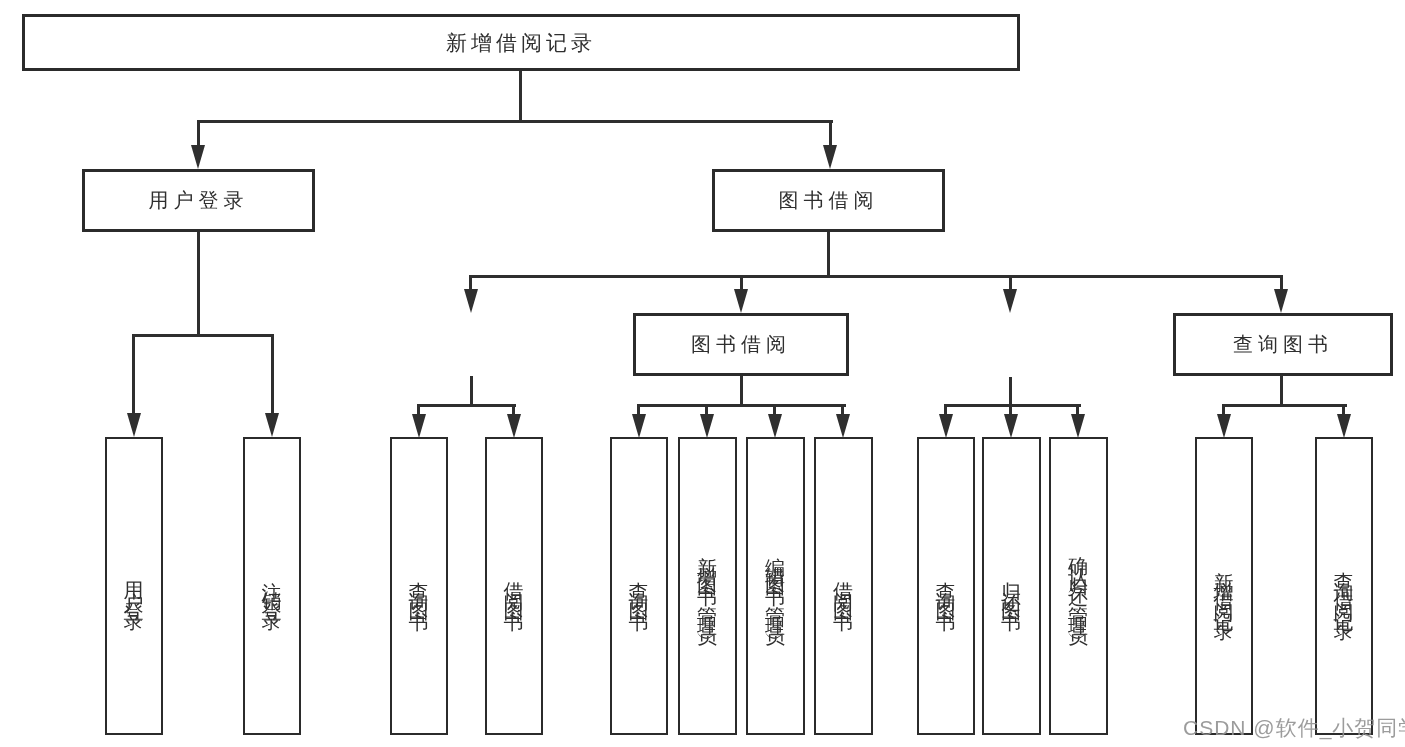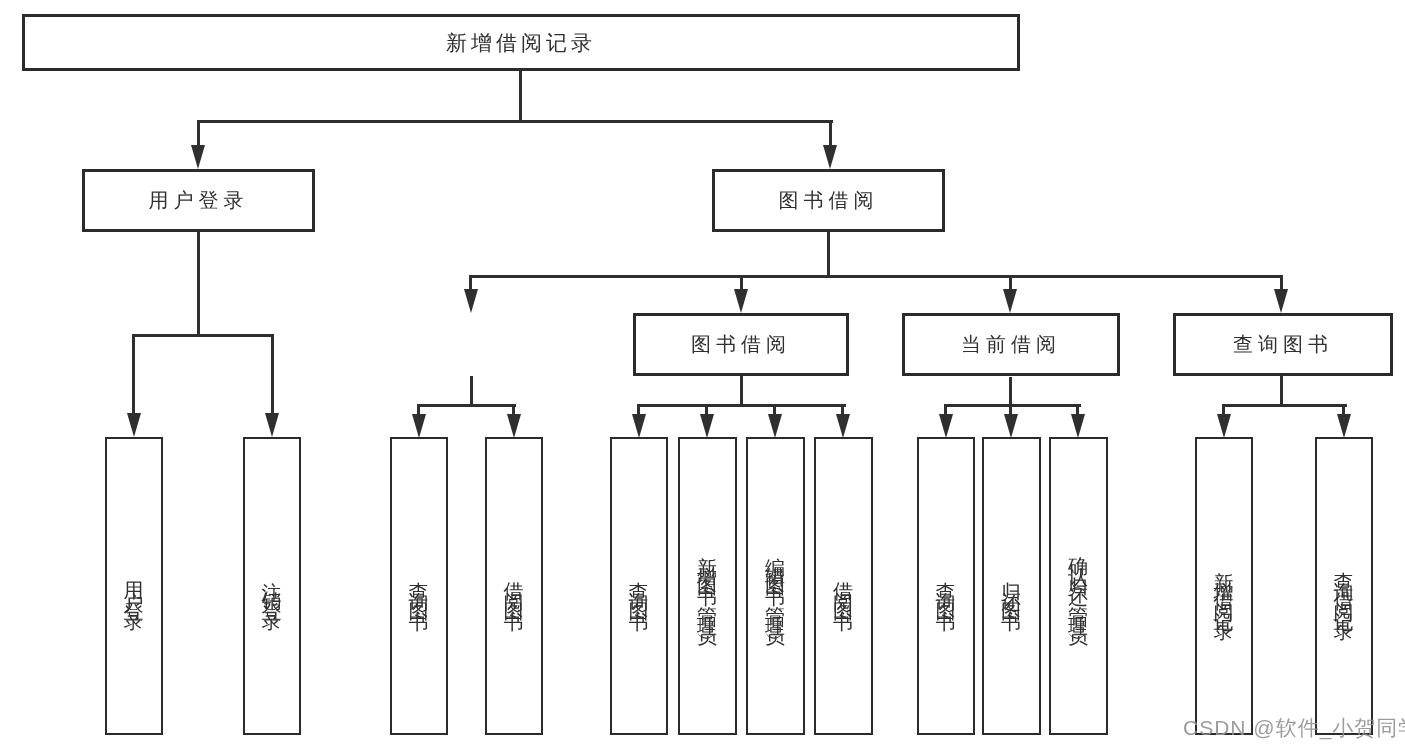--- a/index.html
+++ b/index.html
@@ -85,23 +85,20 @@
   <div class="v" style="left:740px;top:275px;height:16px;"></div>
   <div class="ar" style="left:734px;top:289px;"></div>
   <div class="v" style="left:1009px;top:275px;height:16px;"></div>
   <div class="ar" style="left:1003px;top:289px;"></div>
   <div class="v" style="left:1280px;top:275px;height:16px;"></div>
   <div class="ar" style="left:1274px;top:289px;"></div>
 
   <div class="box l3" style="left:633px;top:313px;width:216px;height:63px;">
     <span>图书借阅</span>
   </div>
-  <div class="box l3" style="left:902px;top:313px;width:218px;height:63px;">
-    <span>当前借阅</span>
-  </div>
   <div class="box l3" style="left:1173px;top:313px;width:220px;height:63px;">
     <span>查询图书</span>
   </div>
 
   <div class="v" style="left:470px;top:376px;height:29px;"></div>
   <div class="h" style="left:417px;top:404px;width:99px;"></div>
   <div class="v" style="left:417px;top:404px;height:12px;"></div>
   <div class="ar" style="left:412px;top:414px;"></div>
   <div class="v" style="left:512px;top:404px;height:12px;"></div>
   <div class="ar" style="left:507px;top:414px;"></div>

